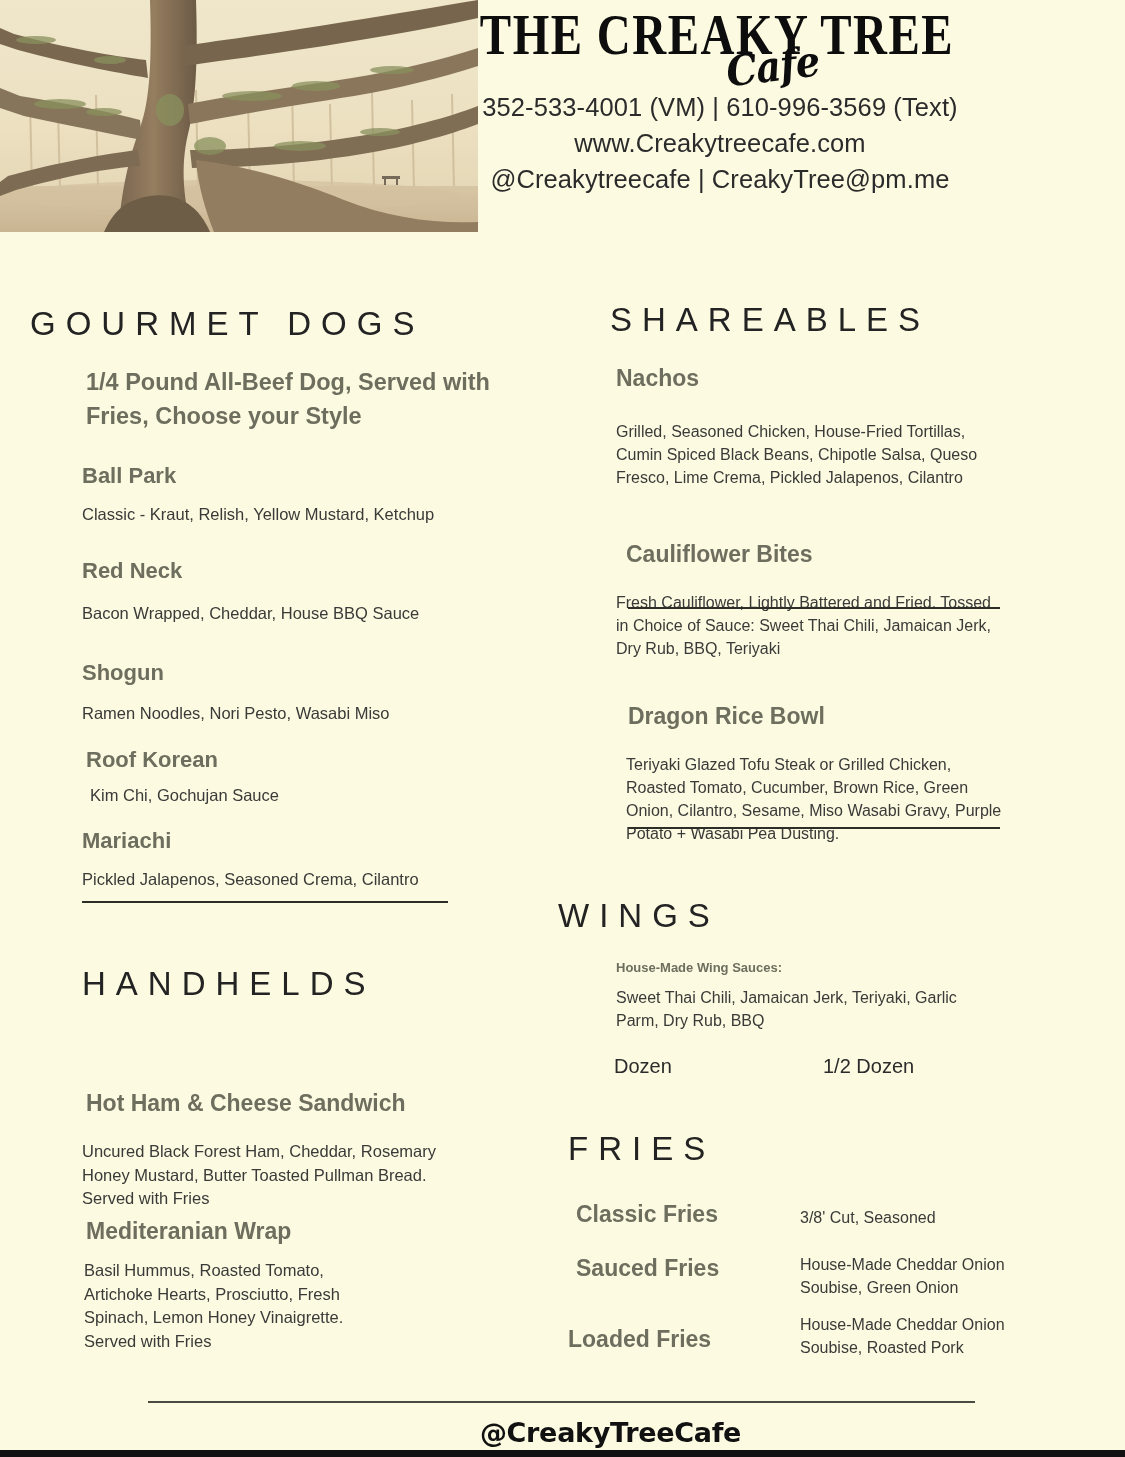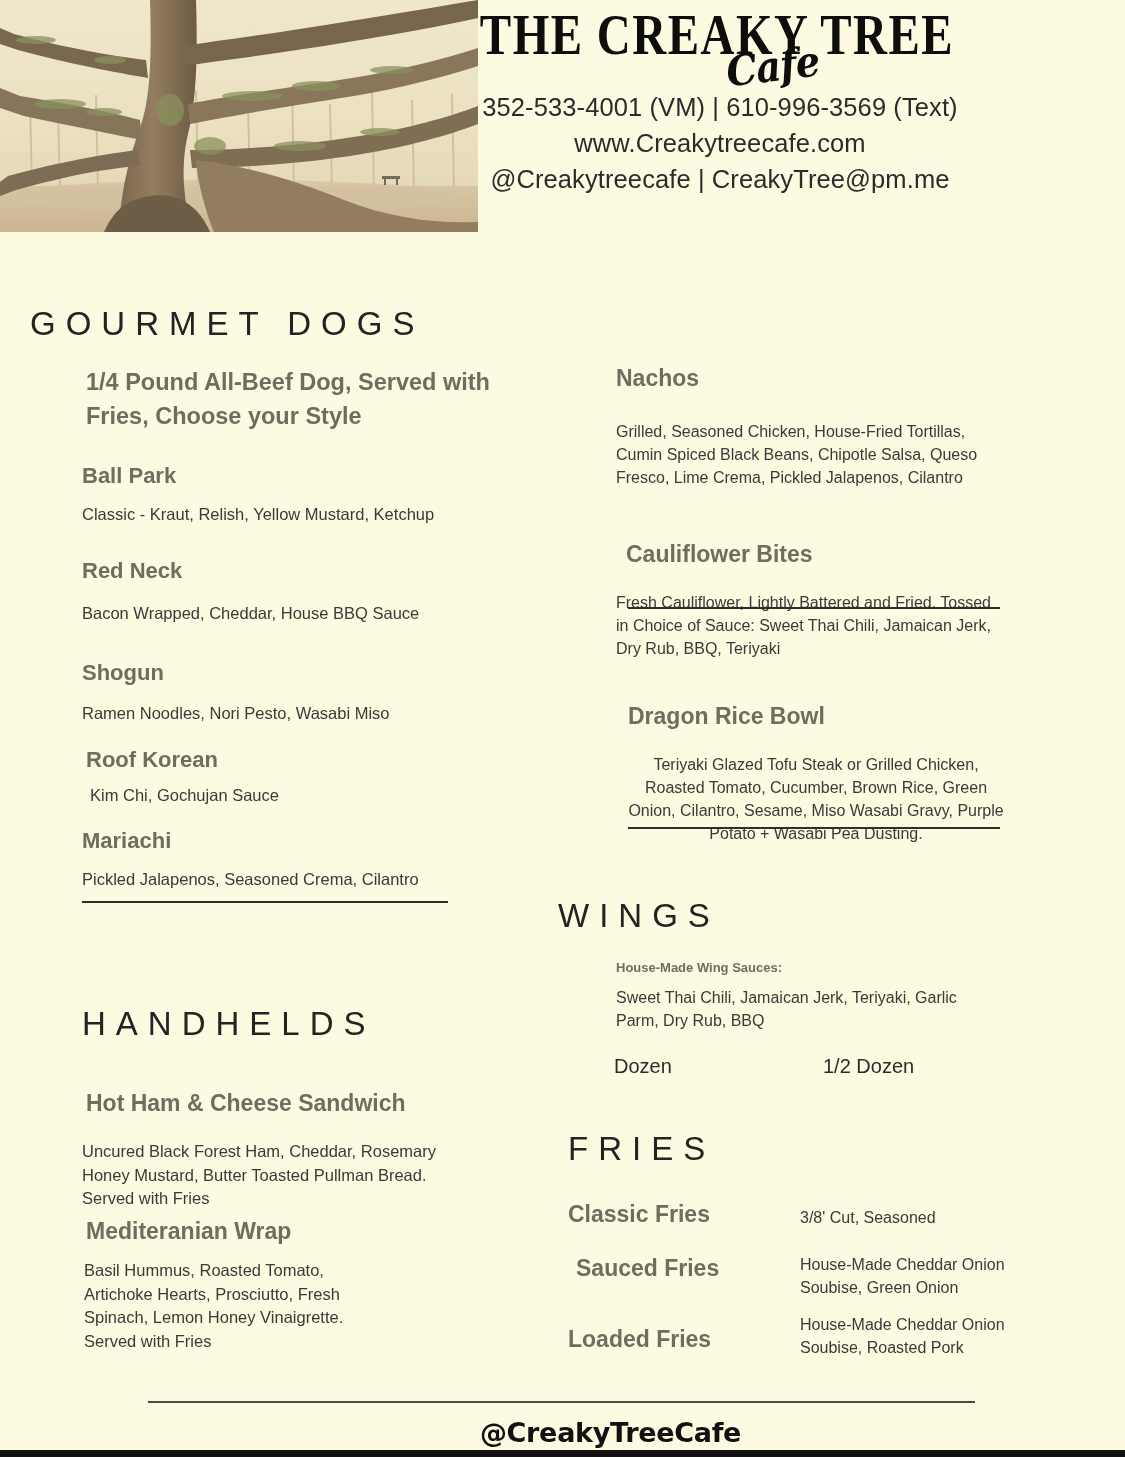--- a/index.html
+++ b/index.html
@@ -292,69 +292,70 @@
       <div class="item-desc" style="margin-top:11px; margin-left:4px;">Kim Chi, Gochujan Sauce</div>
     </div>
 
     <div class="abs" style="left:82px; top:593px;">
       <div class="item-name">Mariachi</div>
       <div class="item-desc" style="margin-top:14px;">Pickled Jalapenos, Seasoned Crema, Cilantro</div>
     </div>
 
     <div class="abs rule" style="left:82px; top:666px; width:366px;"></div>
 
-    <div class="abs section-title" style="left:82px; top:770px;">HANDHELDS</div>
+    <div class="abs section-title" style="left:82px; top:730px;">HANDHELDS</div>
 
     <div class="abs" style="left:86px; top:855px; width:400px;">
       <div class="item-name lg">Hot Ham &amp; Cheese Sandwich</div>
       <div class="item-desc" style="margin-top:22px; margin-left:-4px; width:355px;">Uncured Black Forest Ham, Cheddar, Rosemary Honey Mustard, Butter Toasted Pullman Bread. Served with Fries</div>
     </div>
 
     <div class="abs" style="left:86px; top:983px; width:400px;">
       <div class="item-name lg">Mediteranian Wrap</div>
       <div class="item-desc" style="margin-top:13px; margin-left:-2px; width:300px;">Basil Hummus, Roasted Tomato, Artichoke Hearts, Prosciutto, Fresh Spinach, Lemon Honey Vinaigrette. Served with Fries</div>
     </div>
   </div>
 
   <div class="col-right">
 
+    <div class="abs section-title" style="left:70px; top:66px;">SHAREABLES</div>
 
     <div class="abs" style="left:76px; top:130px; width:400px;">
       <div class="item-name lg">Nachos</div>
       <div class="item-desc sm" style="margin-top:27px; width:392px;">Grilled, Seasoned Chicken, House-Fried Tortillas, Cumin Spiced Black Beans, Chipotle Salsa, Queso Fresco, Lime Crema, Pickled Jalapenos, Cilantro</div>
     </div>
 
     <div class="abs" style="left:86px; top:306px; width:400px;">
       <div class="item-name lg">Cauliflower Bites</div>
       <div class="item-desc sm" style="margin-top:22px; margin-left:-10px; width:382px;">Fresh Cauliflower, Lightly Battered and Fried. Tossed in Choice of Sauce: Sweet Thai Chili, Jamaican Jerk, Dry Rub, BBQ, Teriyaki</div>
     </div>
 
     <div class="abs rule" style="left:88px; top:372px; width:372px;"></div>
 
     <div class="abs" style="left:88px; top:468px; width:400px;">
       <div class="item-name lg">Dragon Rice Bowl</div>
-      <div class="item-desc sm" style="margin-top:22px; margin-left:-2px; width:380px;text-align:center;">Teriyaki Glazed Tofu Steak or Grilled Chicken, Roasted Tomato, Cucumber, Brown Rice, Green Onion, Cilantro, Sesame, Miso Wasabi Gravy, Purple Potato + Wasabi Pea Dusting.</div>
+      <div class="item-desc sm" style="margin-top:22px; margin-left:-2px; width:380px;">Teriyaki Glazed Tofu Steak or Grilled Chicken, Roasted Tomato, Cucumber, Brown Rice, Green Onion, Cilantro, Sesame, Miso Wasabi Gravy, Purple Potato + Wasabi Pea Dusting.</div>
     </div>
 
     <div class="abs rule" style="left:88px; top:592px; width:372px;"></div>
 
     <div class="abs section-title" style="left:18px; top:662px;">WINGS</div>
 
     <div class="abs" style="left:76px; top:725px; width:400px;">
       <div class="item-name" style="font-size:13px;">House-Made Wing Sauces:</div>
       <div class="item-desc sm" style="margin-top:10px; width:345px;">Sweet Thai Chili, Jamaican Jerk, Teriyaki, Garlic Parm, Dry Rub, BBQ</div>
     </div>
 
     <div class="abs plain-lg" style="left:74px; top:820px;">Dozen</div>
     <div class="abs plain-lg" style="left:283px; top:820px;">1/2 Dozen</div>
 
     <div class="abs section-title" style="left:28px; top:895px;">FRIES</div>
 
     <div class="abs" style="left:28px; top:966px; width:520px;">
-      <div class="item-name lg abs" style="left:0; top:0;">Classic Fries</div>
+      <div class="item-name lg abs" style="left:8px; top:0;">Classic Fries</div>
       <div class="item-desc sm abs" style="left:232px; top:5px; width:250px;">3/8' Cut, Seasoned</div>
     </div>
 
     <div class="abs" style="left:28px; top:1020px; width:520px;">
       <div class="item-name lg abs" style="left:8px; top:0;">Sauced Fries</div>
       <div class="item-desc sm abs" style="left:232px; top:-2px; width:250px;">House-Made Cheddar Onion Soubise, Green Onion</div>
     </div>
 
     <div class="abs" style="left:28px; top:1075px; width:520px;">
       <div class="item-name lg abs" style="left:0; top:16px;">Loaded Fries</div>

